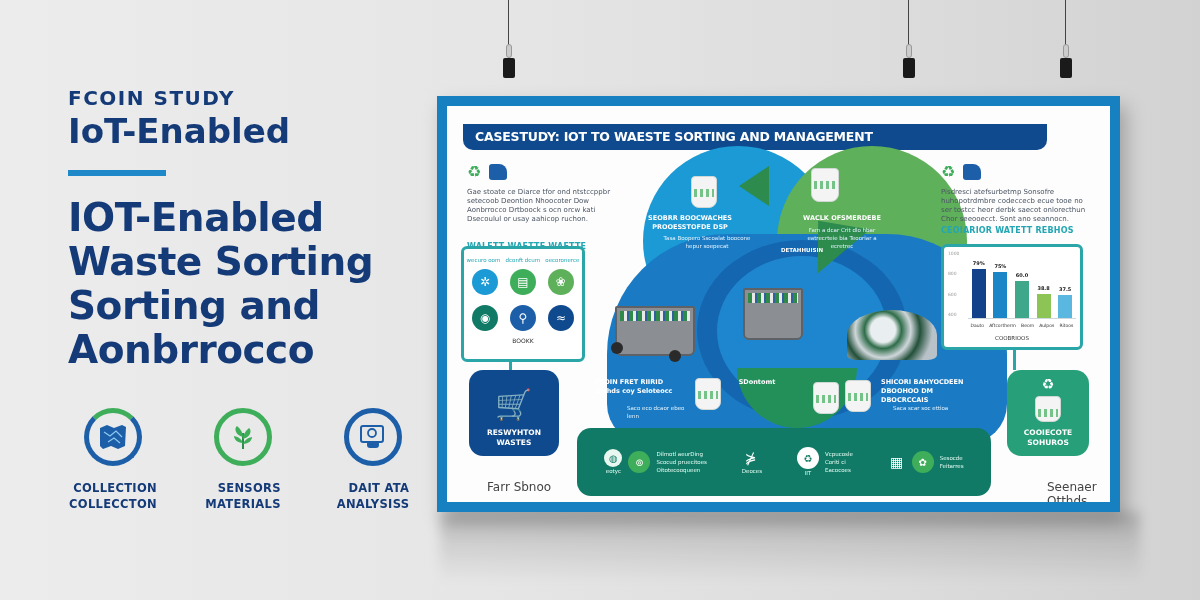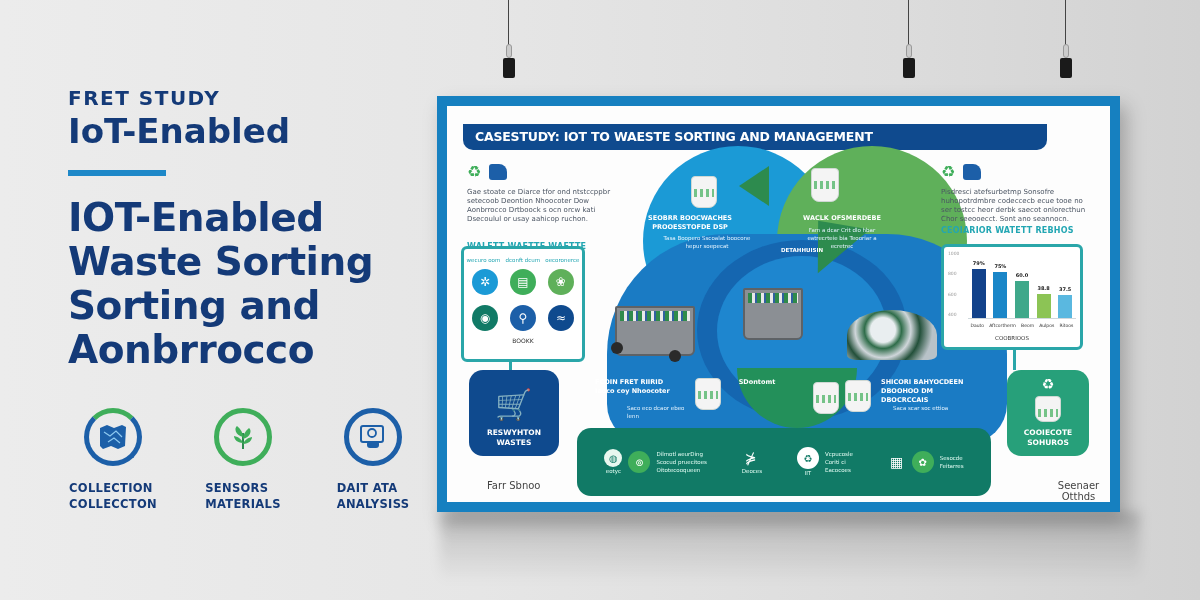--- a/index.html
+++ b/index.html
@@ -18,21 +18,21 @@
   .left { position: absolute; left: 68px; top: 86px; width: 340px; color: #143a78; }
   .kicker { font-family: "DejaVu Sans", sans-serif; font-weight: bold; font-size: 20px; letter-spacing: 1.5px; }
   .sub { font-weight: bold; font-size: 34px; line-height: 38px; margin-top: 2px; }
   .rule { width: 98px; height: 6px; background: #1e88c8; margin: 20px 0 20px 0; }
   .title { font-weight: bold; font-size: 39px; line-height: 44px; letter-spacing: -0.5px; }
   .badges { position: absolute; left: 68px; top: 408px; display: flex; gap: 40px; }
   .badge { width: 90px; display: flex; flex-direction: column; align-items: center; }
   .badge-ring { width: 58px; height: 58px; border-radius: 50%; border: 5px solid #1c5fa8; display: flex; align-items: center; justify-content: center; position: relative; }
   .badge-ring.green { border-color: #3fae5a; }
   .badge-ring.mix { border-color: #1c5fa8; border-top-color: #3fae5a; }
-  .badge-label { margin-top: 14px; font-weight: bold; font-size: 11.5px; line-height: 16px; text-align: left; color: #143a78; letter-spacing: 0.3px; }
+  .badge-label { margin-top: 14px; font-weight: bold; font-size: 11.5px; line-height: 16px; text-align: right; color: #143a78; letter-spacing: 0.3px; }
 
   
   .hanger { position: absolute; top: 0; width: 12px; height: 78px; }
   .hanger .wire { position: absolute; left: 5px; top: 0; width: 1px; height: 48px; background: #444; }
   .hanger .clip { position: absolute; left: 3px; top: 44px; width: 6px; height: 14px; border: 1px solid #999; border-radius: 3px; background: #ccc; }
   .hanger .weight { position: absolute; left: 0; top: 58px; width: 12px; height: 20px; background: #1a1a1a; border-radius: 2px; }
 
   
   .poster { position: absolute; left: 437px; top: 96px; width: 683px; height: 416px; background: #1680c0; padding: 10px; box-shadow: 6px 10px 18px rgba(0,0,0,0.25); }
   .poster-inner { position: relative; width: 100%; height: 100%; background: #fdfdfd; overflow: hidden; }
@@ -47,21 +47,21 @@
   .cat-box { position: absolute; left: 14px; top: 140px; width: 124px; height: 116px; border: 3px solid #2aa6a9; border-radius: 6px; background: #fff; }
   .cat-heads { display: flex; justify-content: space-around; font-size: 5.5px; color: #22a6b3; margin-top: 8px; }
   .cat-grid { display: grid; grid-template-columns: repeat(3, 26px); gap: 10px 12px; justify-content: center; margin-top: 6px; }
   .cat { width: 26px; height: 26px; border-radius: 50%; display: flex; align-items: center; justify-content: center; color: #fff; font-size: 12px; }
   .cat-foot { text-align: center; font-size: 6px; color: #333; margin-top: 6px; }
   .connector { position: absolute; background: #2aa6a9; }
 
   .box-left { position: absolute; left: 22px; top: 264px; width: 90px; height: 86px; background: #0f4a8e; border-radius: 14px; display: flex; flex-direction: column; align-items: center; justify-content: flex-end; padding-bottom: 8px; color: #fff; }
   .box-left .cart { font-size: 30px; line-height: 34px; margin-bottom: 6px; }
   .box-label { font-size: 7.5px; font-weight: bold; text-align: center; line-height: 10px; }
-  .box-caption { position: absolute; font-size: 10px; color: #444; text-align: center; }
+  .box-caption { position: absolute; font-size: 12px; color: #444; }
 
   
   .circ { position: absolute; border-radius: 50%; }
   .c-blue { left: 196px; top: 40px; width: 190px; height: 190px; background: #1b9ad6; }
   .c-green { left: 330px; top: 40px; width: 190px; height: 190px; background: #5fb05a; }
   .c-main { left: 160px; top: 128px; width: 400px; height: 210px; background: #1a7bc4; border-radius: 120px 120px 40px 40px; }
   .c-ring { left: 250px; top: 134px; width: 210px; height: 180px; border-radius: 50%; background: #1566b0; }
   .c-ring-in { left: 270px; top: 150px; width: 170px; height: 150px; border-radius: 50%; background: #1e86cf; }
   .arrow-green { position: absolute; left: 350px; top: 110px; width: 0; height: 0; border-left: 34px solid transparent; border-right: 34px solid transparent; border-bottom: 40px solid #2d8b4e; transform: rotate(-40deg); }
   .arrow-green2 { position: absolute; left: 292px; top: 60px; width: 0; height: 0; border-top: 20px solid transparent; border-bottom: 20px solid transparent; border-right: 30px solid #2d8b4e; }
@@ -91,21 +91,21 @@
   .x-ticks { position: absolute; left: 24px; top: 76px; width: 108px; display: flex; justify-content: space-around; font-size: 4.5px; color: #333; }
   .x-label { position: absolute; left: 0; top: 88px; width: 100%; text-align: center; font-size: 5.5px; color: #333; }
   .box-right { position: absolute; left: 560px; top: 264px; width: 82px; height: 86px; background: #27a07a; border-radius: 14px; display: flex; flex-direction: column; align-items: center; justify-content: flex-end; padding-bottom: 8px; color: #fff; }
 </style>
 </head>
 <body>
 
 <div class="wall-shadow"></div>
 
 <div class="left">
-  <div class="kicker">FRET STUDY</div>
+  <div class="kicker">FCOIN STUDY</div>
   <div class="sub">IoT-Enabled</div>
   <div class="rule"></div>
   <div class="title">
     <div>IOT-Enabled</div>
     <div>Waste Sorting</div>
     <div>Sorting and</div>
     <div>Aonbrrocco</div>
   </div>
 </div>
 
@@ -227,21 +227,21 @@
     <div class="circle-small" style="left:310px; top:140px; font-weight:bold; color:#fff;">DETAHHUISIN</div>
 
     <div class="bin" style="left:168px; top:200px; width:80px; height:50px;"></div>
     <div class="wheel" style="left:164px; top:236px;"></div>
     <div class="wheel" style="left:222px; top:244px;"></div>
     <div class="bin" style="left:296px; top:182px; width:60px; height:52px;"></div>
     <div class="pile" style="left:400px; top:204px;"></div>
 
     <div class="circle-label" style="left:148px; top:272px; text-align:left; width:90px;">
       <div>FCOIN FRET RIIRID</div>
-      <div>Iaoco coy Nhoocoter</div>
+      <div>Otthds coy Seloteocc</div>
     </div>
     <div class="circle-small" style="left:180px; top:298px; width:60px; text-align:left;">Saco eco dcaor ebeo lenn</div>
     <div class="cup" style="left:248px; top:272px;"></div>
     <div class="circle-label" style="left:280px; top:272px; width:60px;">SDontomt</div>
     <div class="cup" style="left:366px; top:276px;"></div>
     <div class="cup" style="left:398px; top:274px;"></div>
     <div class="circle-label" style="left:434px; top:272px; text-align:left; width:100px;">
       <div>SHICORI BAHYOCDEEN</div>
       <div>DBOOHOO DM DBOCRCCAIS</div>
     </div>

